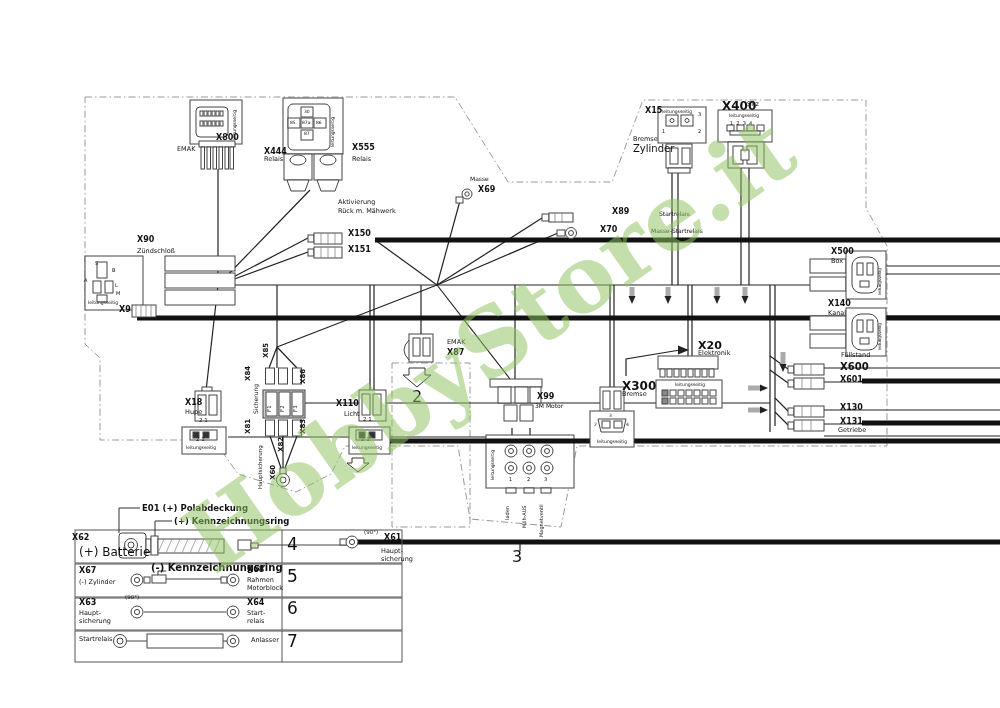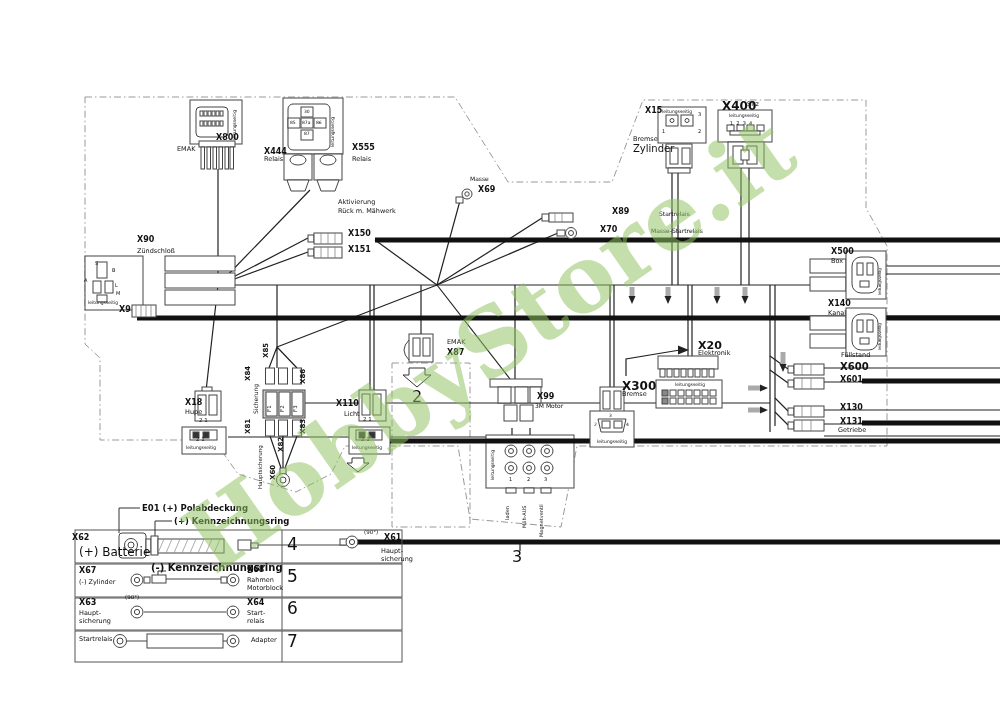--- a/index.html
+++ b/index.html
@@ -547,19 +547,19 @@
       <div class="lbl" style="left: 287px; top: 568px; font-size: 17px;">5</div>
       <div class="lbl b" style="left: 79px; top: 599px; font-size: 8px;">X63</div>
       <div class="lbl" style="left: 79px; top: 610px; font-size: 6.5px;">Haupt-</div>
       <div class="lbl" style="left: 79px; top: 618px; font-size: 6.5px;">sicherung</div>
       <div class="lbl" style="left: 125px; top: 595px; font-size: 5.5px;">(90°)</div>
       <div class="lbl b" style="left: 247px; top: 599px; font-size: 8px;">X64</div>
       <div class="lbl" style="left: 247px; top: 610px; font-size: 6.5px;">Start-</div>
       <div class="lbl" style="left: 247px; top: 618px; font-size: 6.5px;">relais</div>
       <div class="lbl" style="left: 287px; top: 600px; font-size: 17px;">6</div>
       <div class="lbl" style="left: 79px; top: 636px; font-size: 6.5px;">Startrelais</div>
-      <div class="lbl" style="left: 251px; top: 637px; font-size: 6.5px;">Adapter</div>
+      <div class="lbl" style="left: 251px; top: 637px; font-size: 6.5px;">Anlasser</div>
       <div class="lbl" style="left: 287px; top: 633px; font-size: 17px;">7</div>
     </div>
 
 <div class="wm">HobbyStore.it</div>
 
 </div>
 
 </body></html>

